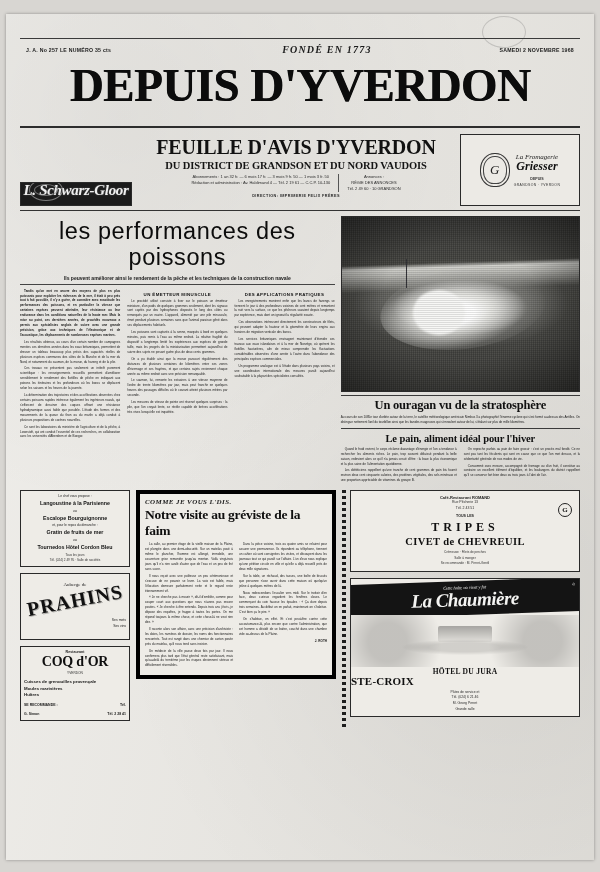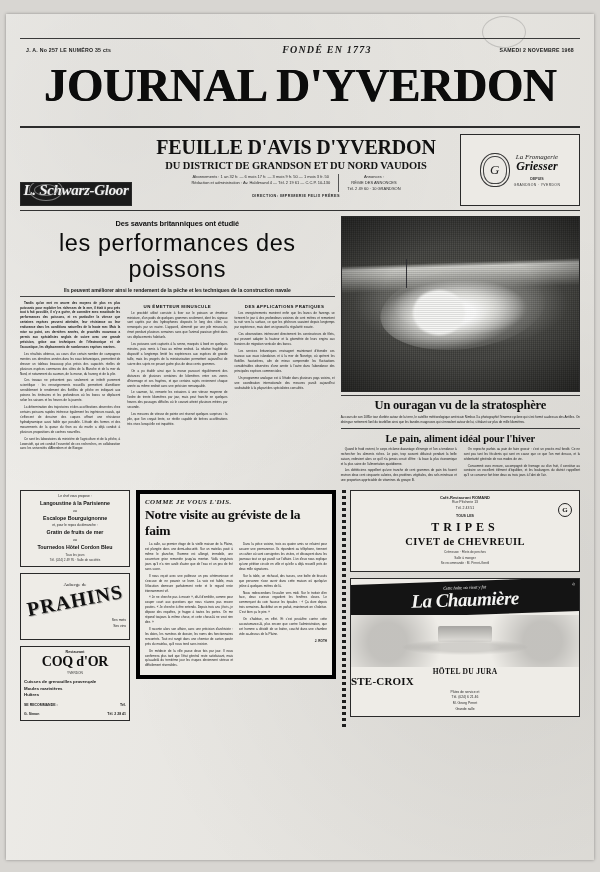--- a/index.html
+++ b/index.html
@@ -313,21 +313,21 @@
 
   <div class="ring"></div>
   <div class="topline"></div>
 
   <div class="folio">
     <div class="folio-l">J. A. No 257 LE NUMÉRO 35 cts</div>
     <div class="folio-c">FONDÉ EN 1773</div>
     <div class="folio-r">SAMEDI 2 NOVEMBRE 1968</div>
   </div>
 
-  <div class="masthead">JOURNAL D'YVERDON</div>
+  <div class="masthead">DEPUIS D'YVERDON</div>
   <div class="mast-rule"></div>
 
   <div class="band">
 
     <div class="ad-box ad-left">
       <div class="top">HORLOGERIE</div>
       <div class="brand">L. Schwarz-Gloor</div>
       <div class="sub">RUE DU LAC 15 · YVERDON</div>
       <div class="watchwheel"></div>
     </div>
@@ -356,21 +356,20 @@
       </div>
     </div>
   </div>
   <div class="band-rule"></div>
 
   <div class="main">
 
     <div class="lead">
 
       <div class="lead-left">
-        <div class="kicker">Des savants britanniques ont étudié</div>
         <div class="headline">les performances des poissons</div>
         <div class="subdeck">Ils peuvent améliorer ainsi le rendement de la pêche et les techniques de la construction navale</div>
         <div class="deck-rule"></div>
 
         <div class="cols">
           <div class="col">
             <div class="tx">
               <p class="ind b">Tandis qu'on met en œuvre des moyens de plus en plus puissants pour exploiter les richesses de la mer, il était à peu près tout à fait possible, il n'y a guère, de connaître avec exactitude les performances des poissons, et en particulier la vitesse que certaines espèces peuvent atteindre, leur résistance ou leur endurance dans les conditions naturelles de la haute mer. Mais la mise au point, ces dernières années, de procédés nouveaux a permis aux spécialistes anglais de suivre avec une grande précision, grâce aux techniques de l'électronique et de l'acoustique, les déplacements de nombreuses espèces marines.</p>
               <p class="ind">Les résultats obtenus, au cours d'un certain nombre de campagnes menées ces dernières années dans les eaux britanniques, permettent de dresser un tableau beaucoup plus précis des capacités réelles de plusieurs espèces communes des côtes de la Manche et de la mer du Nord, et notamment du saumon, de la morue, du hareng et de la plie.</p>
               <p class="ind">Ces travaux ne présentent pas seulement un intérêt purement scientifique : les renseignements recueillis permettent d'améliorer sensiblement le rendement des flottilles de pêche en indiquant aux patrons les itinéraires et les profondeurs où les bancs se déplacent selon les saisons et les heures de la journée.</p>

